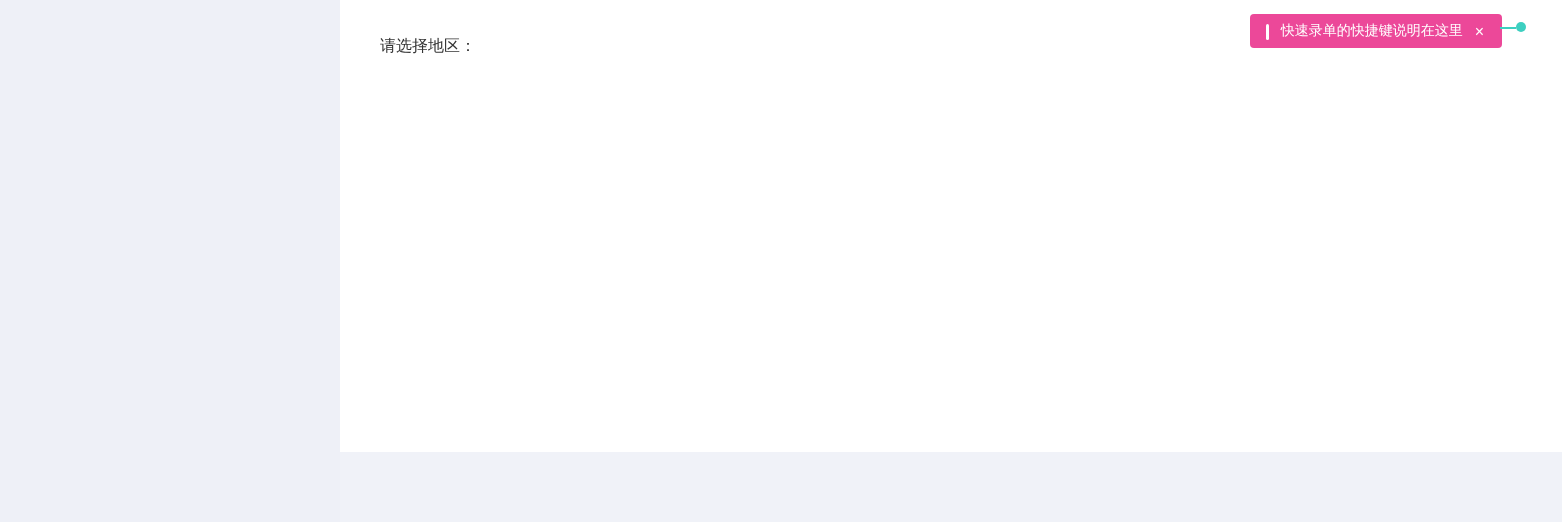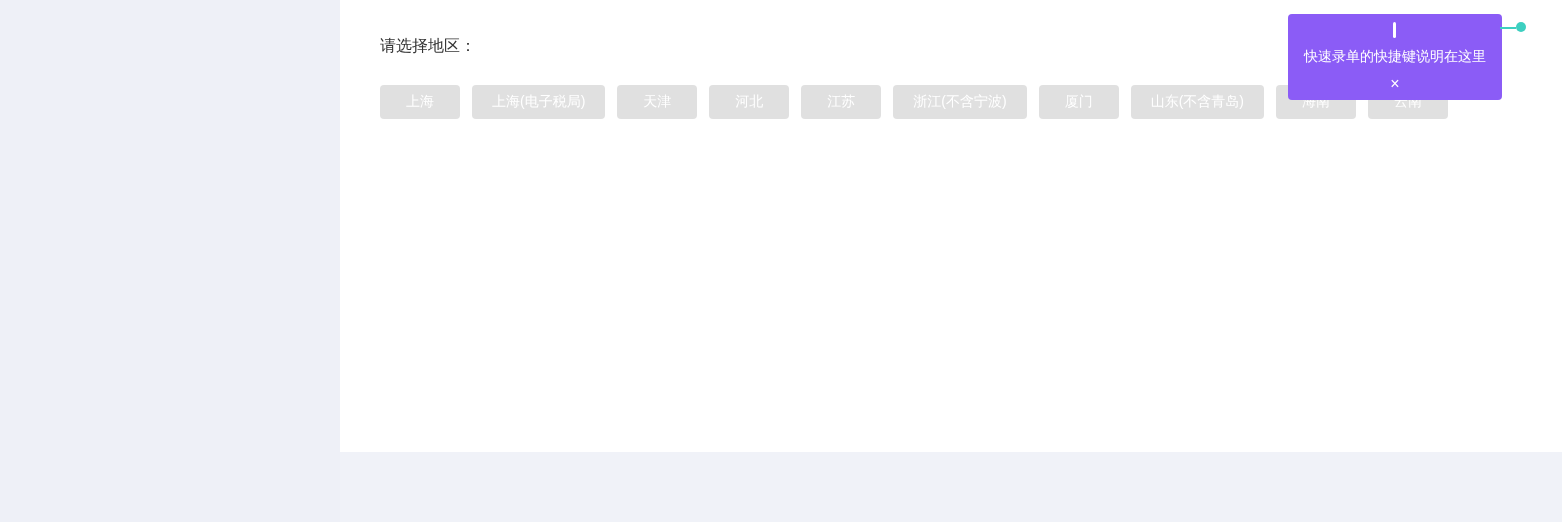--- a/index.html
+++ b/index.html
@@ -62,30 +62,29 @@
       cursor: pointer;
       min-width: 80px;
       white-space: nowrap;
     }
 
     
     .tooltip-banner {
       position: absolute;
       top: 14px;
       right: 60px;
-      background: #8b5cf6;
+      background: #ec4899;
       color: #fff;
       font-size: 14px;
       padding: 8px 16px;
       border-radius: 4px;
       display: flex;
-      align-items: center;
+      align-items: flex-end;
       gap: 10px;
       white-space: nowrap;
-      flex-direction: column;
     }
 
     .tooltip-banner::before {
       content: '';
       display: inline-block;
       width: 3px;
       height: 16px;
       background: #fff;
       border-radius: 2px;
       margin-right: 2px;
@@ -121,33 +120,20 @@
       background: #3dcfc0;
     }
   </style>
 </head>
 <body>
 
 <div class="sidebar"></div>
 
 <div class="main-content">
   <div class="page-title">请选择地区：</div>
-  <div class="region-buttons">
-
-  <button class="region-btn">上海</button>
-      <button class="region-btn">上海(电子税局)</button>
-      <button class="region-btn">天津</button>
-      <button class="region-btn">河北</button>
-      <button class="region-btn">江苏</button>
-      <button class="region-btn">浙江(不含宁波)</button>
-      <button class="region-btn">厦门</button>
-      <button class="region-btn">山东(不含青岛)</button>
-      <button class="region-btn">海南</button>
-      <button class="region-btn">云南</button>
-    </div>
 </div>
 
 <div class="tooltip-banner">
   <span>快速录单的快捷键说明在这里</span>
   <button class="tooltip-close">×</button>
 </div>
 <div class="tooltip-line"></div>
 <div class="tooltip-dot"></div>
 
 </body></html>

